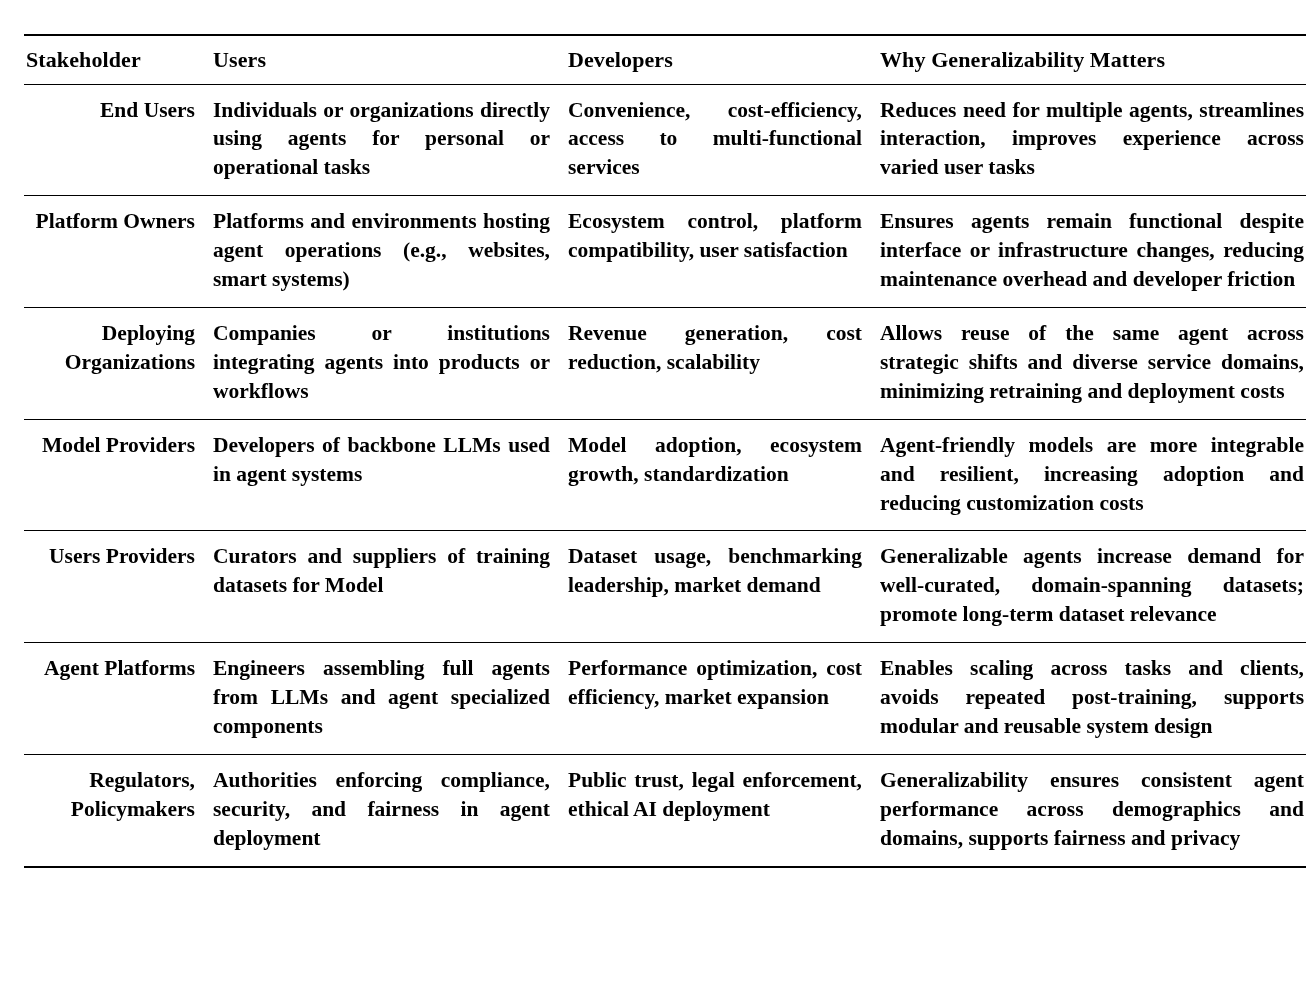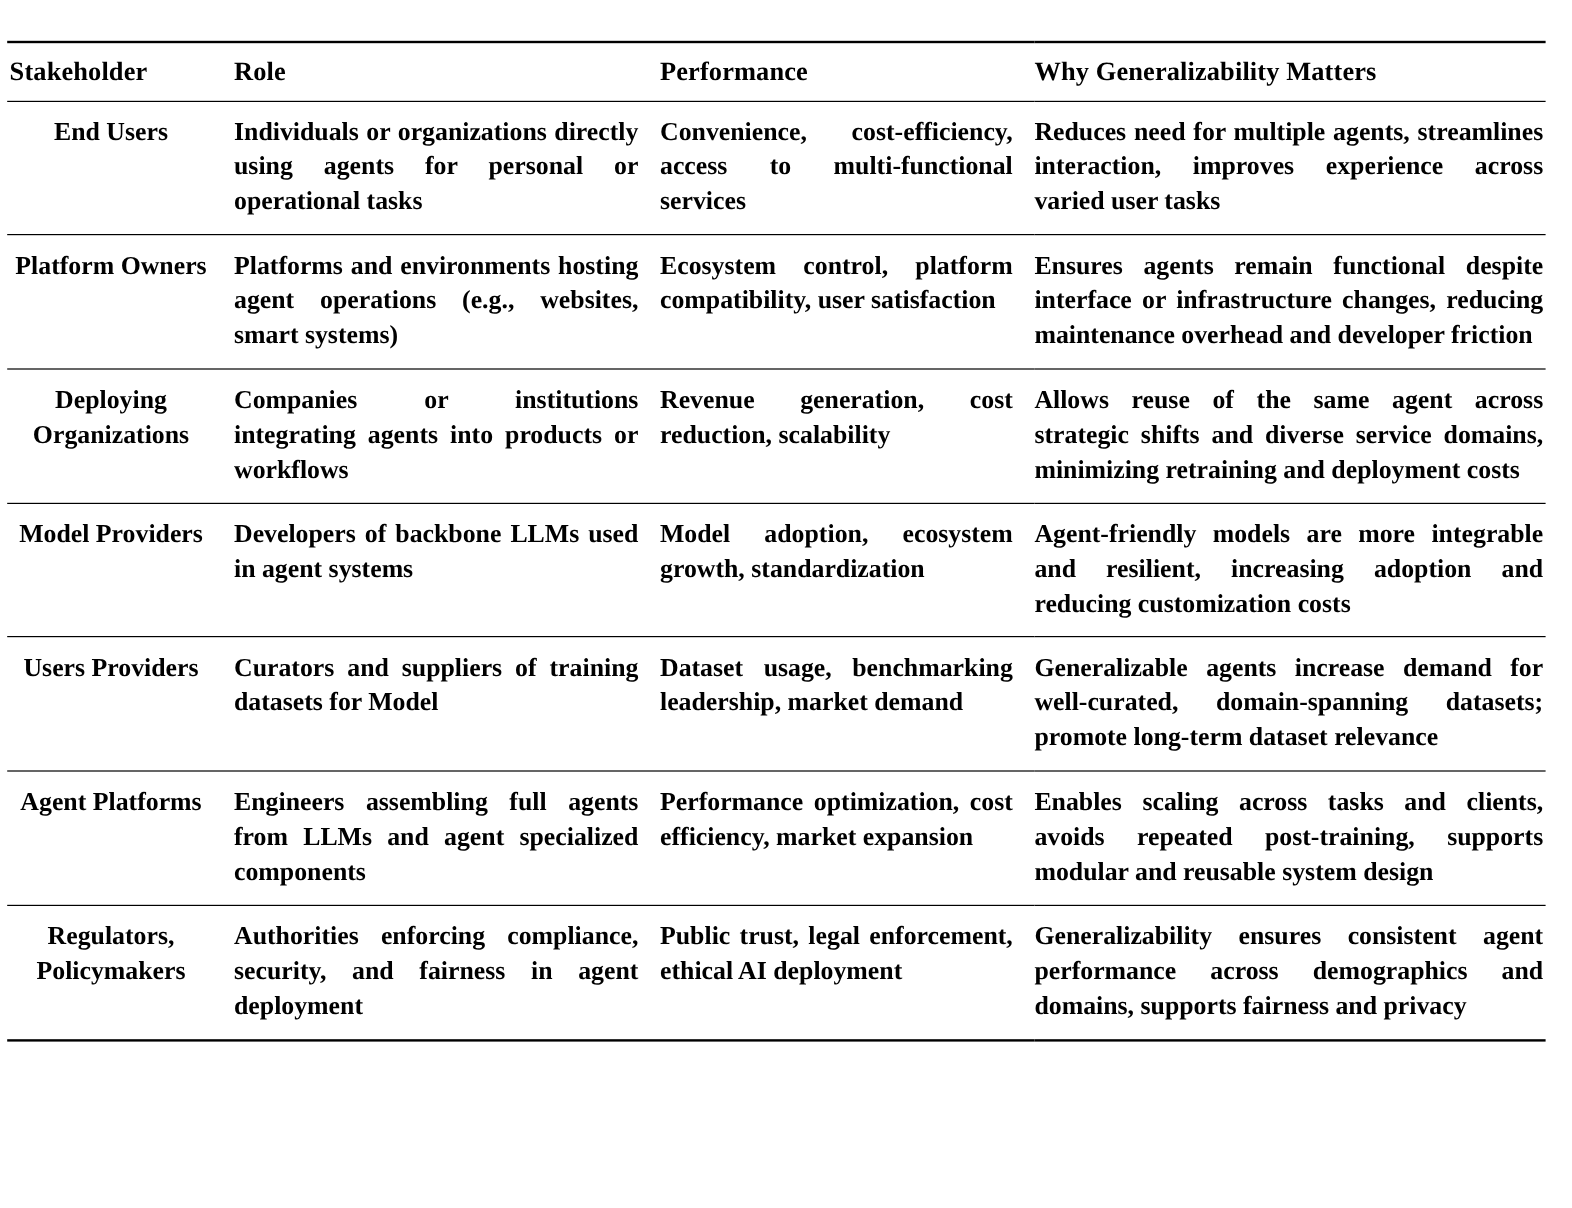--- a/index.html
+++ b/index.html
@@ -10,21 +10,21 @@
   body {
     width: 1310px;
     height: 1007px;
     font-family: "Liberation Serif", "DejaVu Serif", serif;
     color: #000000;
     overflow: hidden;
   }
 
   .table-wrap {
     position: absolute;
-    left: 6px;
+    left: 24px;
     top: 34px;
     width: 1282px;
   }
 
   table.stakeholder-table {
     width: 1282px;
     border-collapse: collapse;
     table-layout: fixed;
     font-size: 21.5px;
     line-height: 1.345;
@@ -55,41 +55,41 @@
     text-align: justify;
     text-justify: inter-word;
     padding: 11px 18px 13px 0;
     hyphens: manual;
     font-weight: bold;
     -webkit-hyphens: manual;
   }
   tbody td.first-col {
     padding-left: 2px;
     font-weight: bold;
-    text-align: center;
+    text-align: right;
     hyphens: manual;
   }
   tbody td.last-col { padding-right: 2px; }
 </style>
 </head>
 <body>
 
 <div class="table-wrap">
   <table class="stakeholder-table">
     <colgroup>
       <col class="c-stakeholder">
       <col class="c-role">
       <col class="c-motivations">
       <col class="c-why">
     </colgroup>
     <thead>
       <tr class="toprule">
         <th class="first-col">Stakeholder</th>
-        <th>Role</th>
-        <th>Performance</th>
+        <th>Users</th>
+        <th>Developers</th>
         <th>Why Generalizability Matters</th>
       </tr>
     </thead>
     <tbody>
       <tr class="midrule">
         <td class="first-col">End Users</td>
         <td>Individuals or organizations directly using agents for personal or operational tasks</td>
         <td>Convenience, cost-efficiency, access to multi-functional services</td>
         <td class="last-col">Reduces need for multiple agents, streamlines interaction, improves experience across varied user tasks</td>
       </tr>

